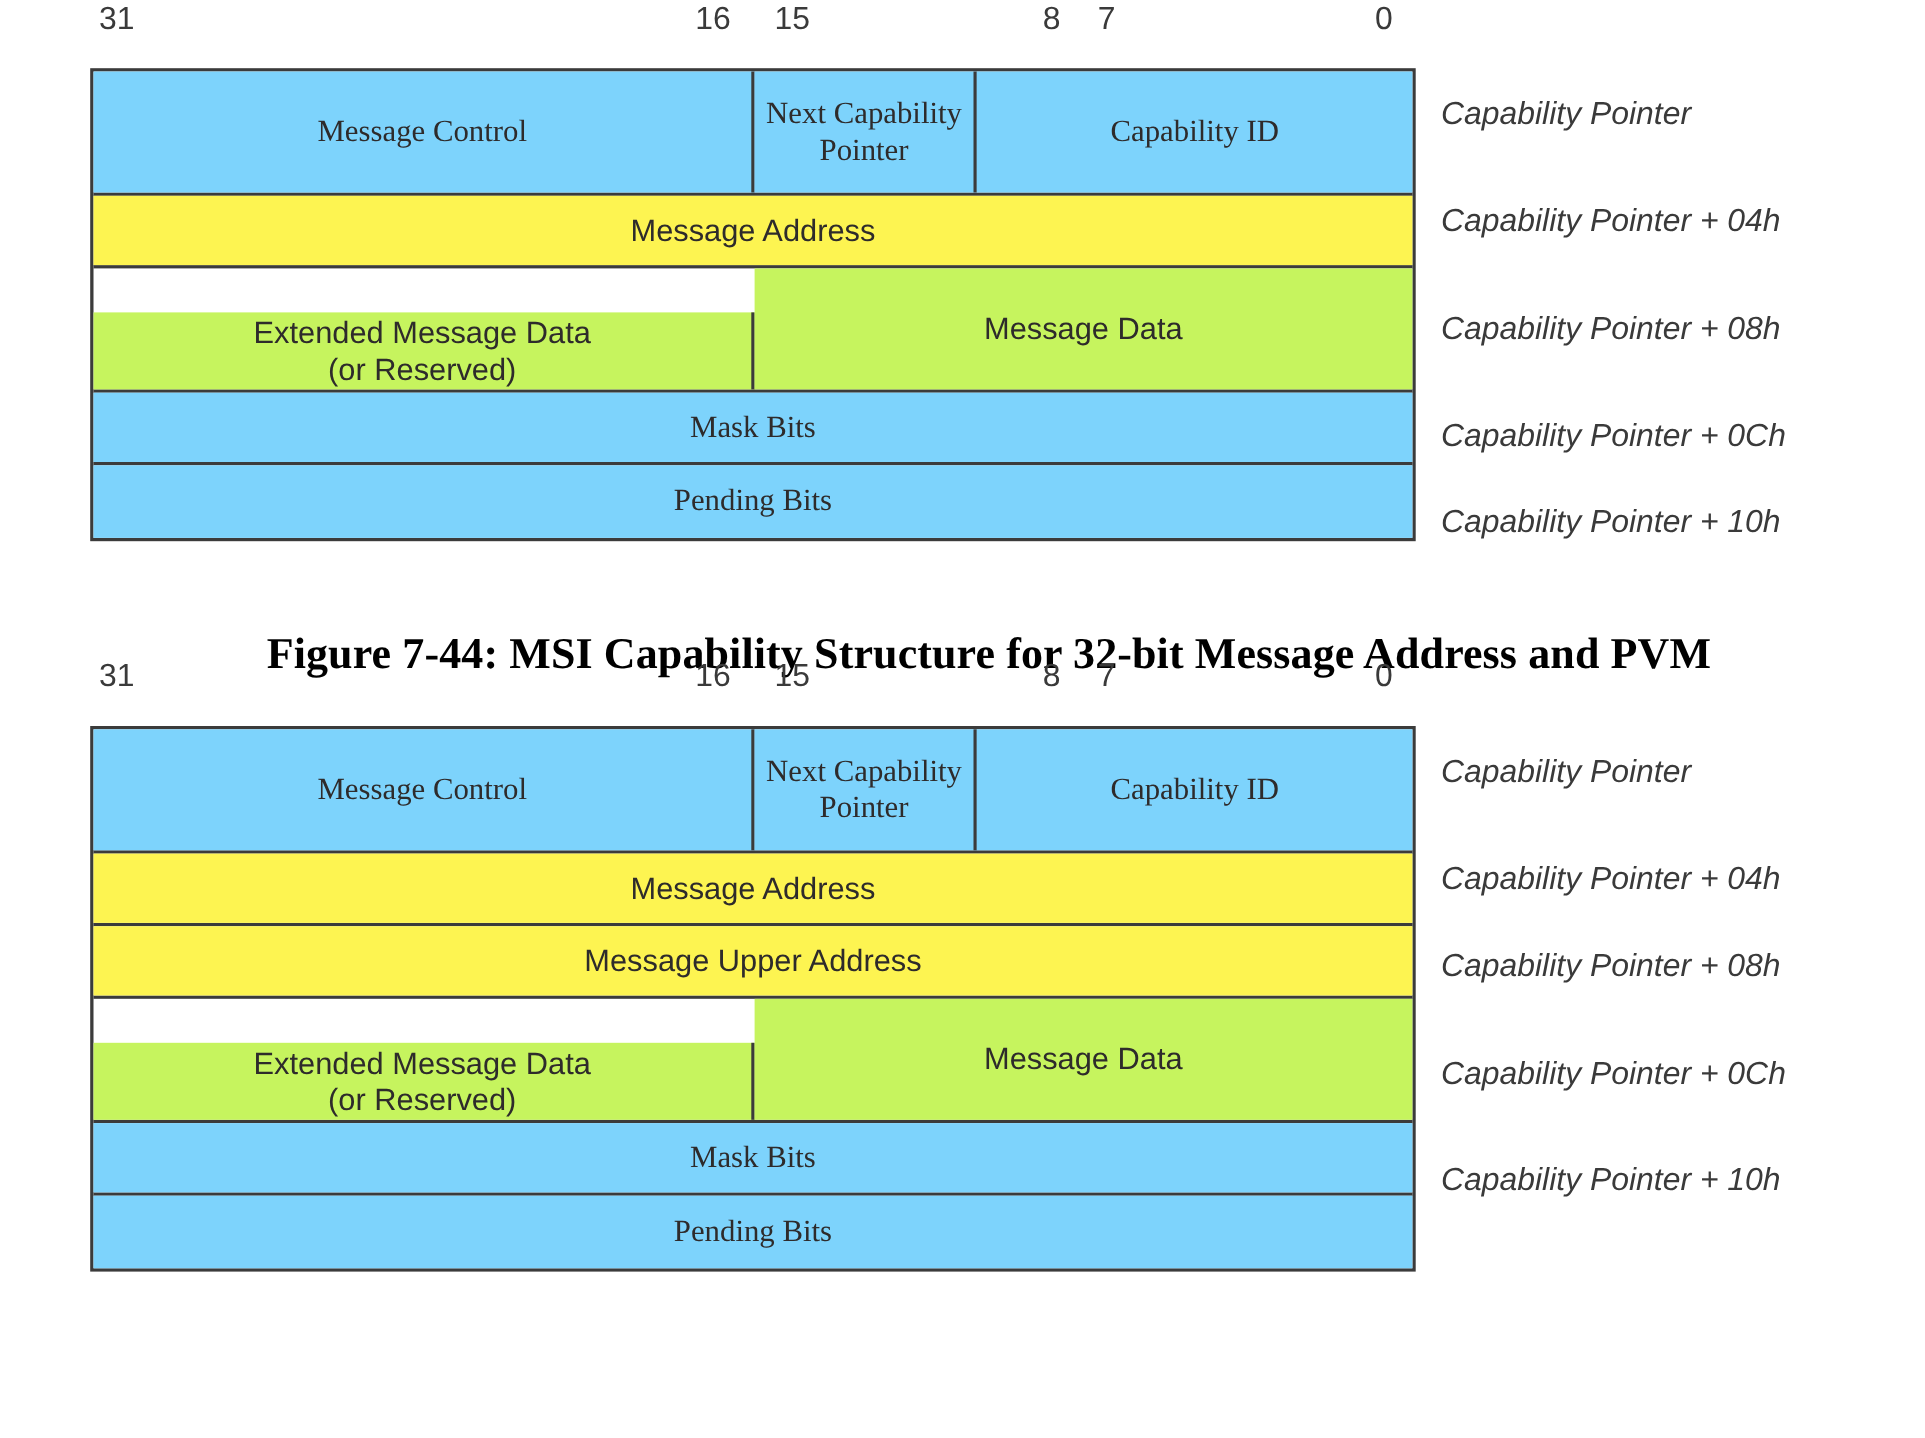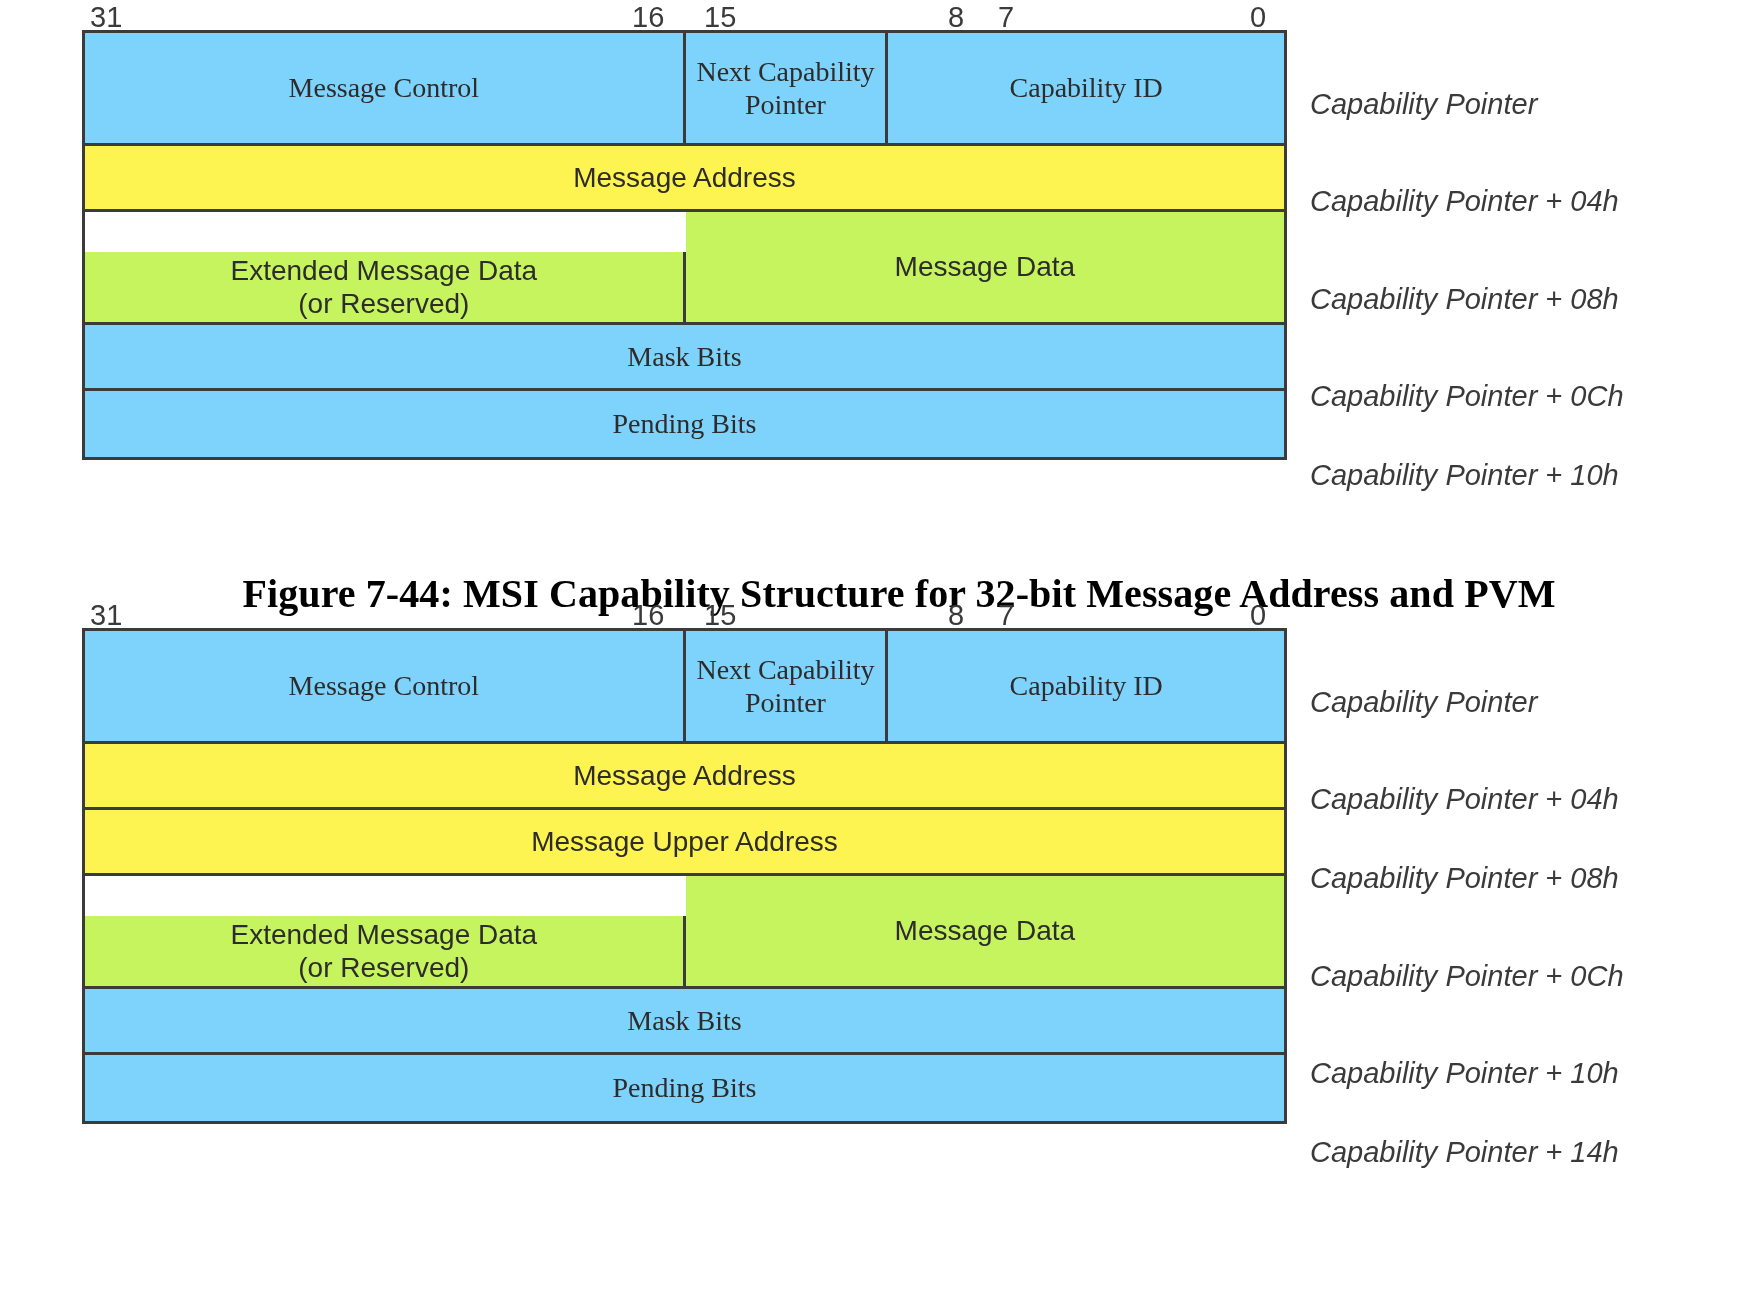--- a/index.html
+++ b/index.html
@@ -19,21 +19,21 @@
 
   .figure-block {
     position: absolute;
     left: 0;
     width: 1750px;
   }
 
   
   .bit-ruler {
     position: relative;
-    height: 30px;
+    height: 62px;
     margin-left: 82px;
     width: 1205px;
     font-size: 29px;
     color: #3a3a3a;
   }
   .bit-ruler span {
     position: absolute;
     top: 0;
     line-height: 34px;
     white-space: nowrap;
@@ -216,16 +216,15 @@
     </div>
 
   </div>
 
   <div class="offset-labels" id="fig2-offsets" style="top:46px;">
     <div class="offset-label" style="height:116px;">Capability Pointer</div>
     <div class="offset-label" style="height:79px;">Capability Pointer + 04h</div>
     <div class="offset-label" style="height:79px;">Capability Pointer + 08h</div>
     <div class="offset-label" style="height:116px;">Capability Pointer + 0Ch</div>
     <div class="offset-label" style="height:79px;">Capability Pointer + 10h</div>
-    <div class="offset-label" style="height:79px;">Capability Pointer + 14h</div>
   </div>
 
 </div>
 
 </body></html>

